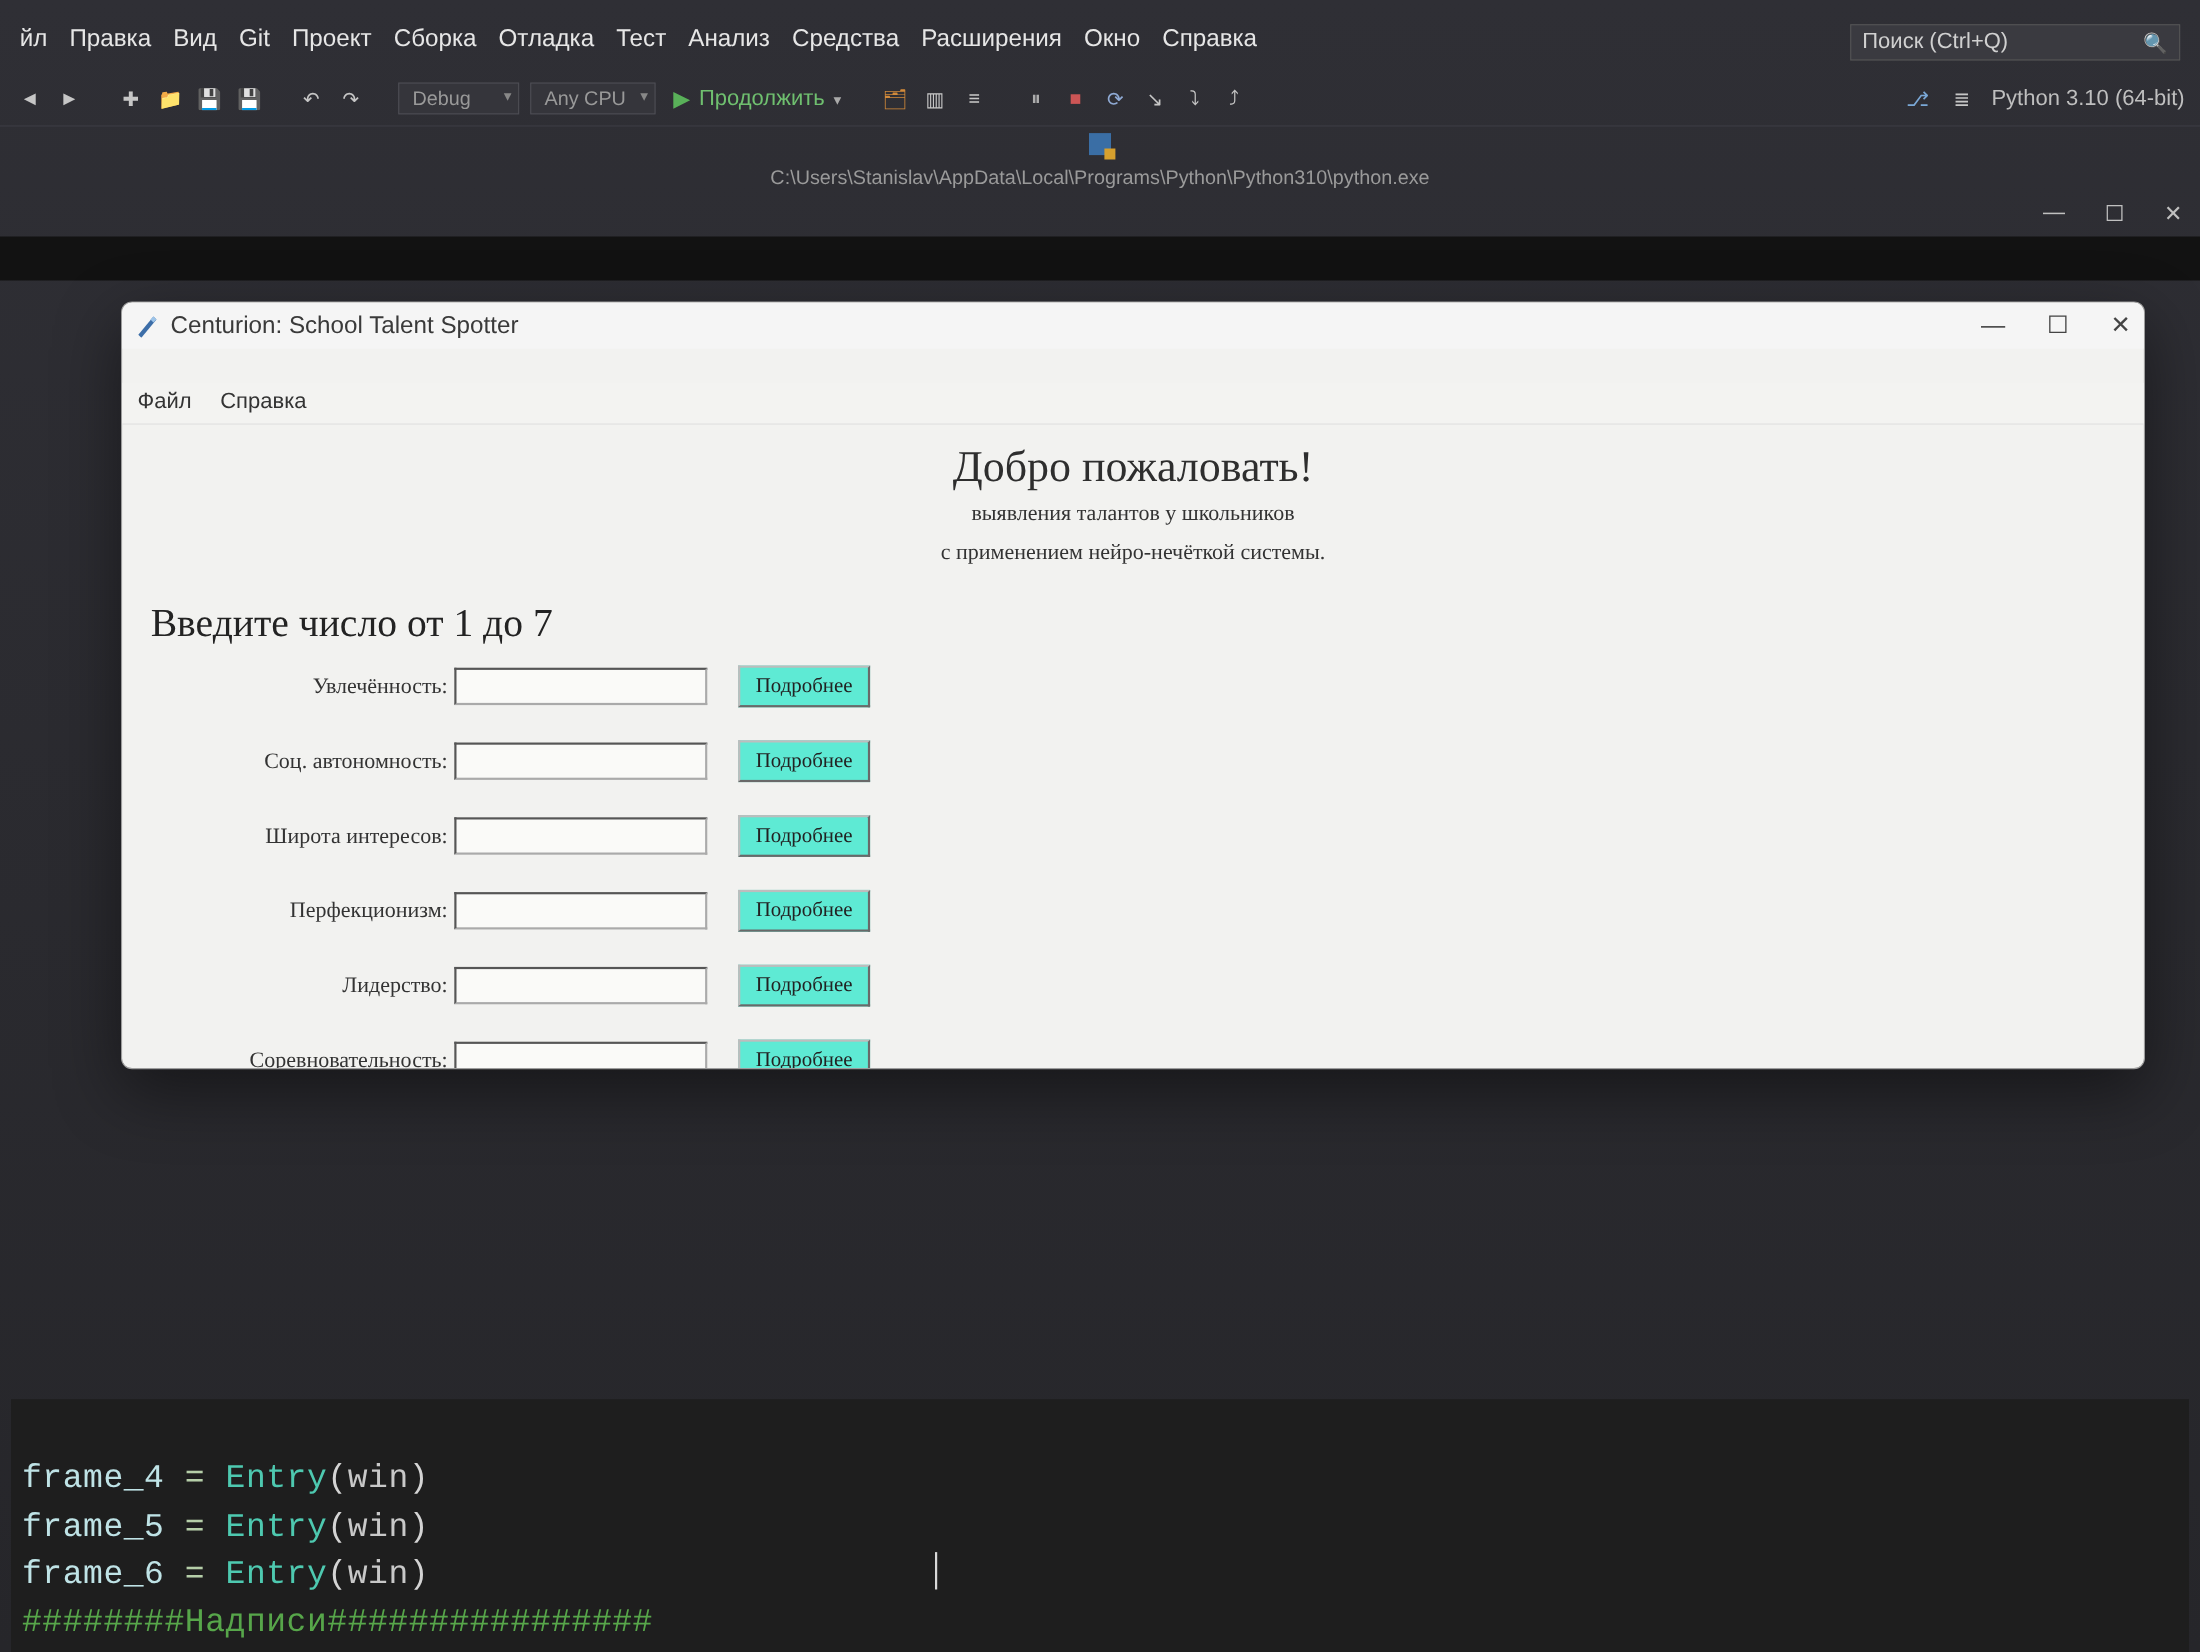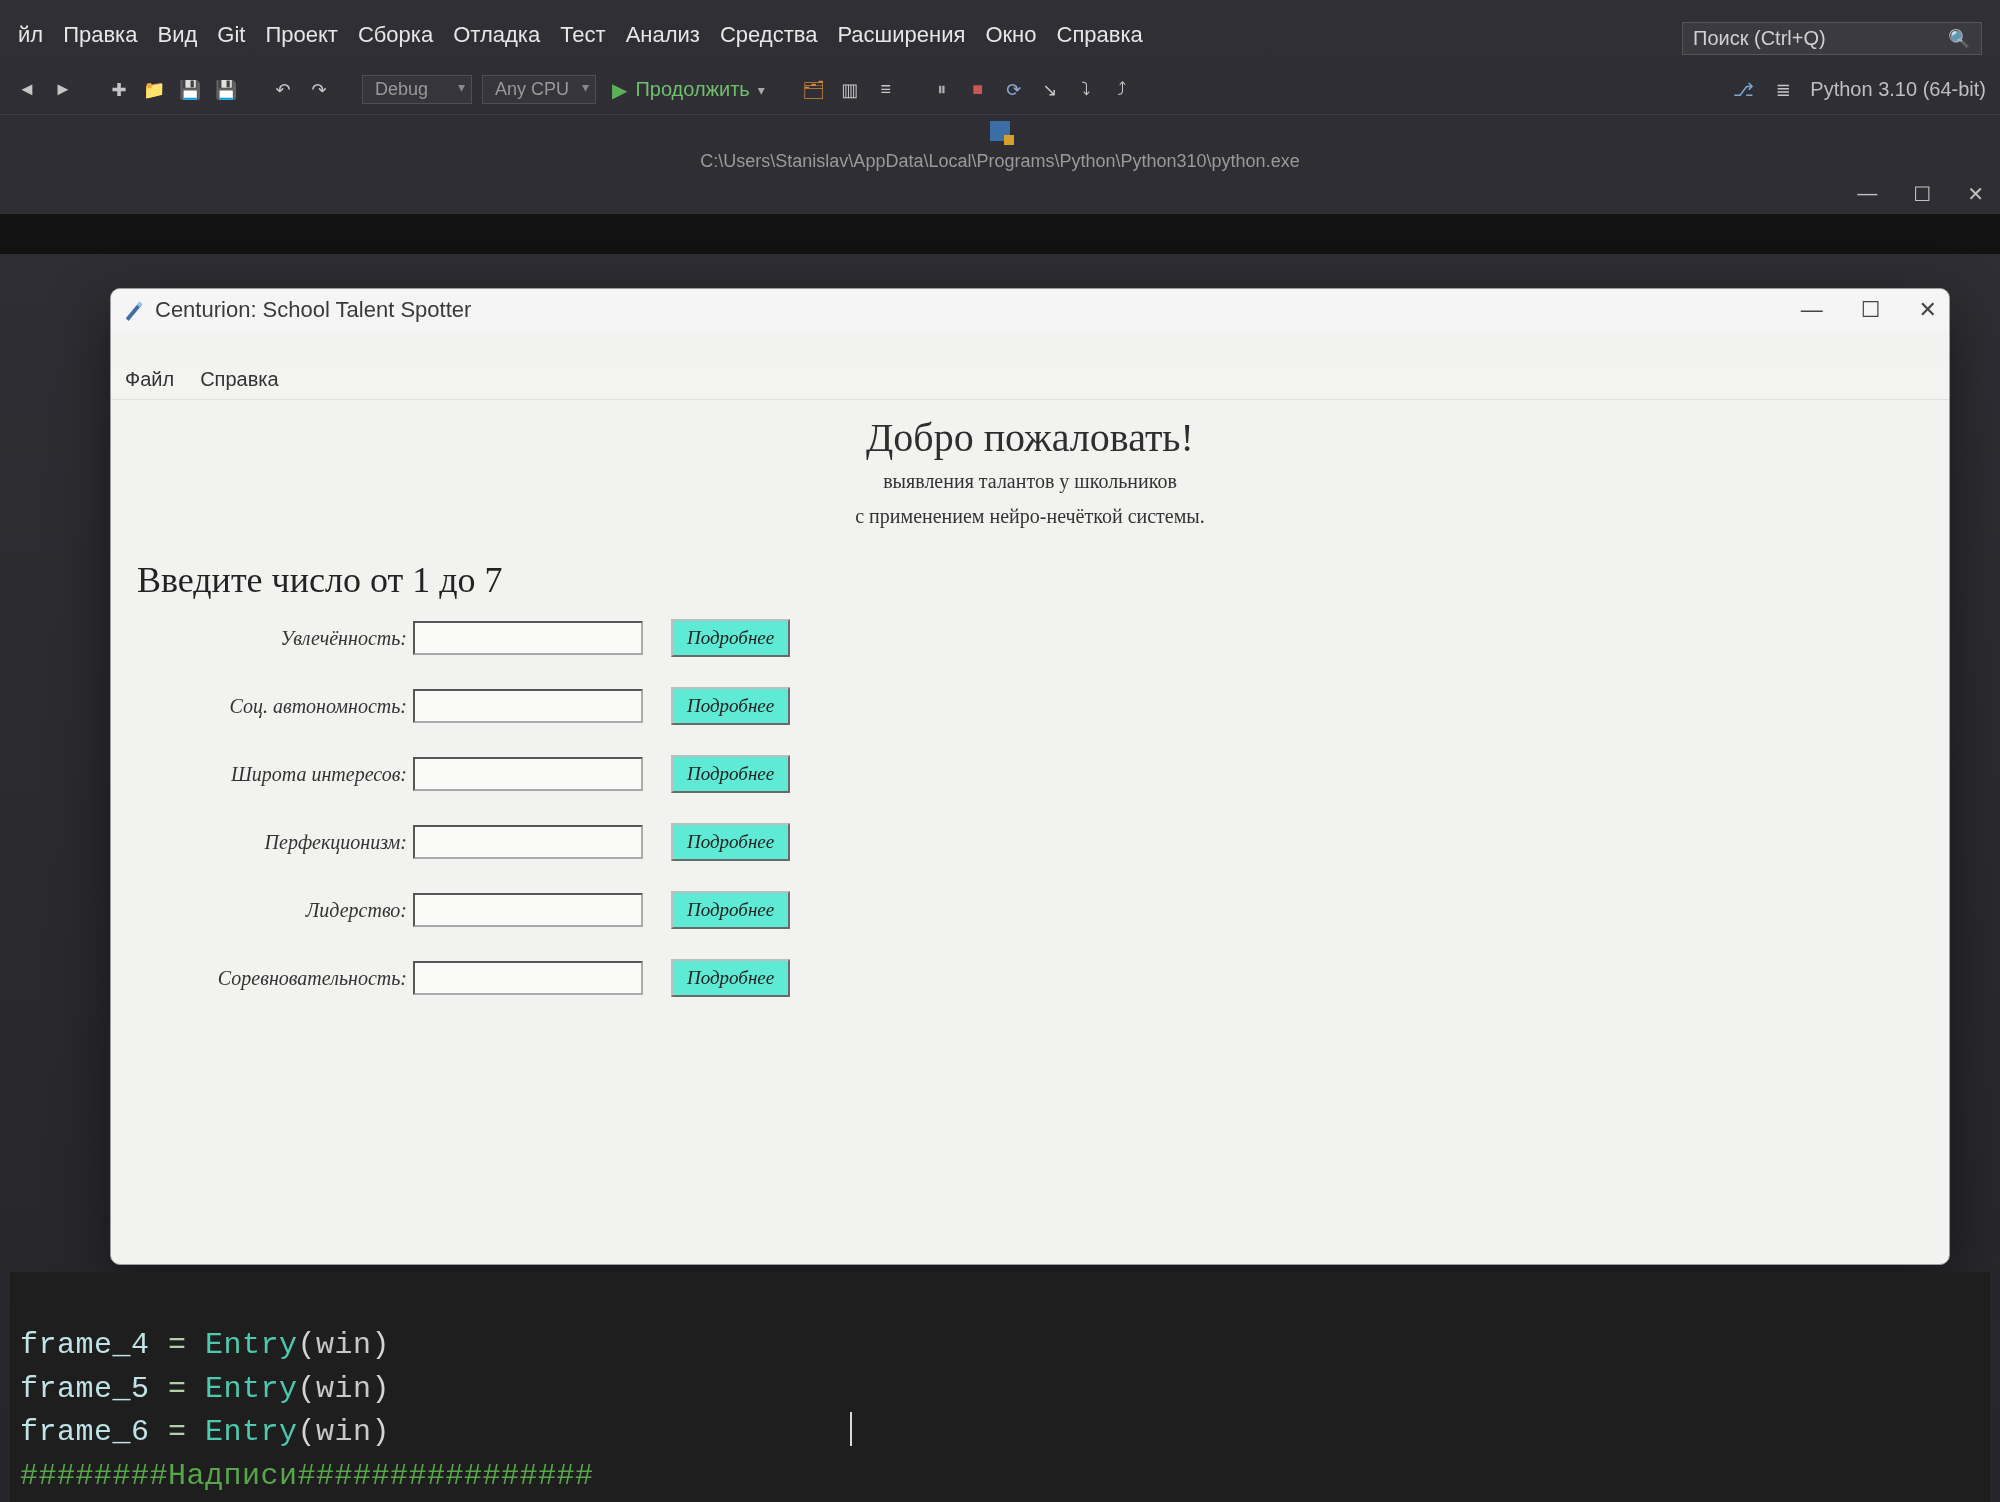--- a/index.html
+++ b/index.html
@@ -118,22 +118,22 @@
 
     
     .console-void {
       background: #121212;
       height: 40px;
     }
 
     
     .tk-window {
       position: absolute;
-      left: 110px; top: 288px; right: 50px;
-      height: 977px;
+      left: 110px; top: 274px; right: 50px;
+      height: 698px;
       background: #f2f2f0;
       border: 1px solid #9d9d9d;
       border-radius: 10px;
       box-shadow: 0 20px 60px rgba(0,0,0,.45);
       overflow: hidden;
     }
     .tk-titlebar {
       display: flex; align-items: center;
       padding: 8px 12px;
       font-size: 22px;
@@ -176,21 +176,21 @@
       margin-top: 6px;
       line-height: 1.45;
     }
     .tk-h2 {
       font-size: 36px;
       font-family: "Times New Roman", Georgia, serif;
       color: #232323;
       margin: 28px 6px 18px 6px;
     }
     .tk-form { display: flex; flex-direction: column; gap: 30px; padding-left: 22px; }
-    .tk-row { display: flex; align-items: center; font-style: italic; }
+    .tk-row { display: flex; align-items: center; }
     .tk-label {
       width: 260px;
       text-align: right;
       padding-right: 6px;
       font-size: 20px;
       color: #333;
     }
     .tk-entry {
       width: 230px; height: 34px;
       background: #fafaf8;

